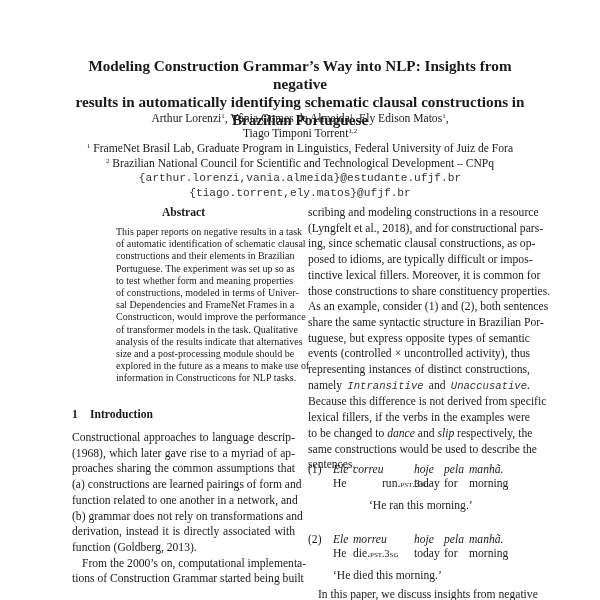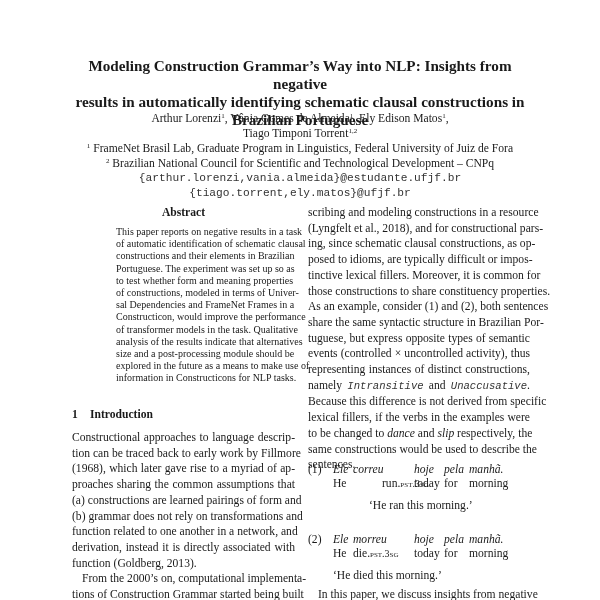--- a/index.html
+++ b/index.html
@@ -80,26 +80,25 @@
   <span class="ln">explored in the future as a means to make use of</span>
   <span class="ln last">information in Constructicons for NLP tasks.</span>
 </div>
 
 <div class="abs sec-h">
   <span class="num">1</span><span>Introduction</span>
 </div>
 
 <div class="abs col left-col">
   <span class="ln">Constructional approaches to language descrip-</span>
-  <span class="ln">tion can be traced back to early work by Fillmore</span>
   <span class="ln">(1968), which later gave rise to a myriad of ap-</span>
   <span class="ln">proaches sharing the common assumptions that</span>
   <span class="ln">(a) constructions are learned pairings of form and</span>
+  <span class="ln">function related to one another in a network, and</span>
   <span class="ln">(b) grammar does not rely on transformations and</span>
-  <span class="ln">function related to one another in a network, and</span>
   <span class="ln">derivation, instead it is directly associated with</span>
   <span class="ln last">function (Goldberg, 2013).</span>
   <span class="ln indent">From the 2000’s on, computational implementa-</span>
   <span class="ln">tions of Construction Grammar started being built</span>
 
 </div>
 
 <div class="abs col right-col">
   <span class="ln">scribing and modeling constructions in a resource</span>
   <span class="ln">(Lyngfelt et al., 2018), and for constructional pars-</span>

